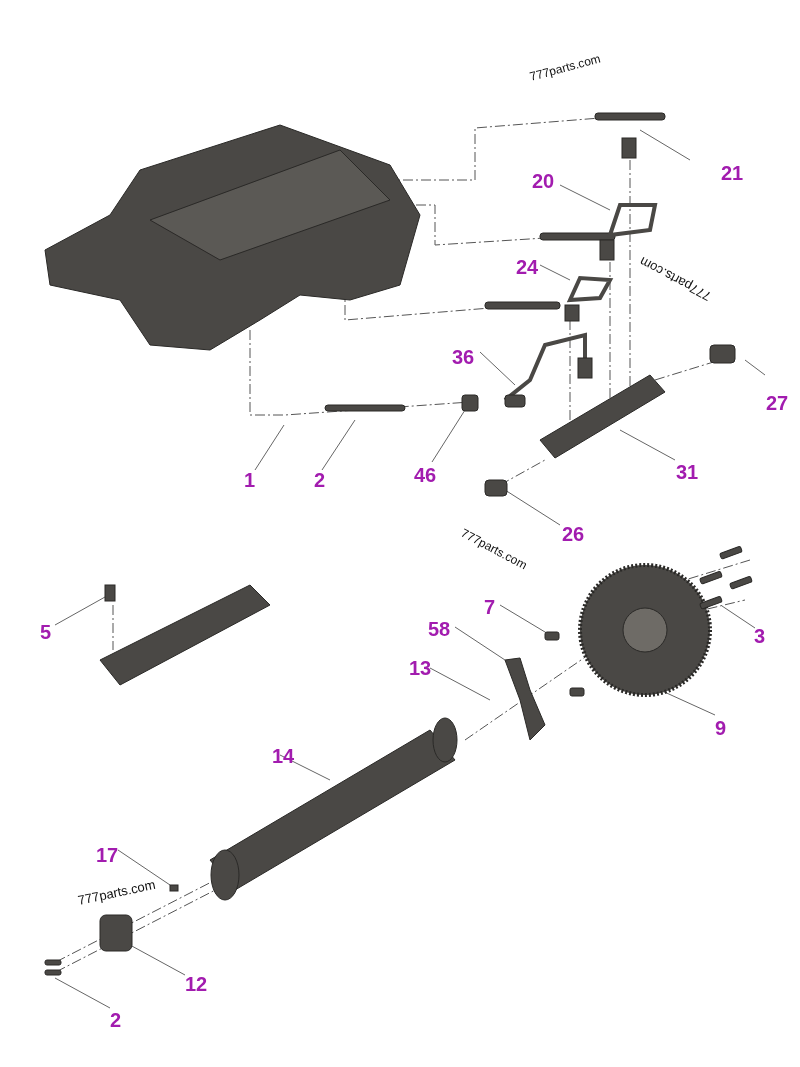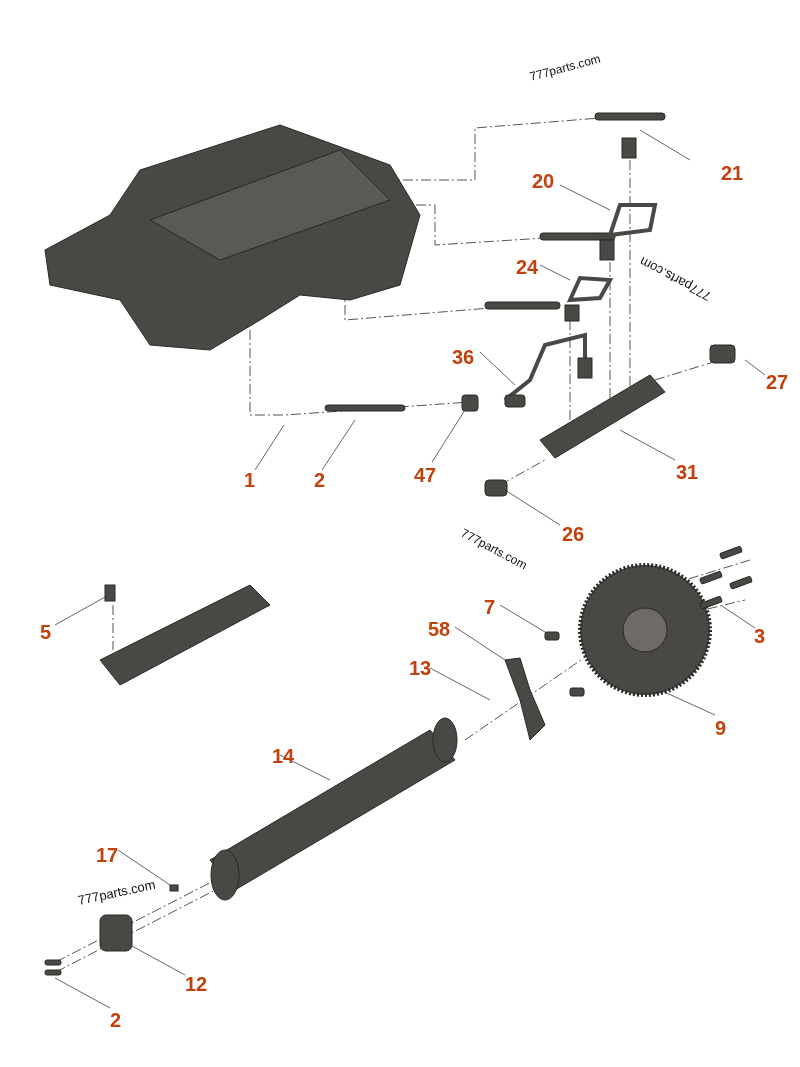--- a/index.html
+++ b/index.html
@@ -1,18 +1,18 @@
 <!DOCTYPE html>
 <html><head>
 <meta charset="utf-8">
 <style>
   html,body{margin:0;padding:0;background:#fff;}
   #canvas{position:relative;width:800px;height:1067px;overflow:hidden;background:#fff;font-family:"Liberation Sans",sans-serif;}
   svg{position:absolute;left:0;top:0;}
-  .callout{position:absolute;font-weight:bold;font-size:20px;color:#c2410c;line-height:1;}
+  .callout{position:absolute;font-weight:bold;font-size:20px;color:#a21caf;line-height:1;}
   .wm{position:absolute;font-size:12px;color:#111;white-space:nowrap;transform-origin:left center;}
 </style>
 </head>
 <body>
 
 <div id="canvas">
   <svg width="800" height="1067">
     <g stroke="#555" stroke-width="1" fill="none">
       <polyline points="385,180 475,180 475,128 600,118" stroke-dasharray="10,3,2,3"></polyline>
       <polyline points="380,205 435,205 435,245 545,238" stroke-dasharray="10,3,2,3"></polyline>
@@ -97,26 +97,26 @@
 
       <rect x="100" y="915" width="32" height="36" rx="6"></rect>
       <rect x="170" y="885" width="8" height="6"></rect>
       <rect x="45" y="960" width="16" height="5" rx="2"></rect>
       <rect x="45" y="970" width="16" height="5" rx="2"></rect>
     </g>
   </svg>
 
   <div class="callout" style="left:244px;top:470px">1</div>
   <div class="callout" style="left:314px;top:470px">2</div>
-  <div class="callout" style="left:414px;top:465px">47</div>
+  <div class="callout" style="left:414px;top:465px">46</div>
   <div class="callout" style="left:452px;top:347px">36</div>
   <div class="callout" style="left:516px;top:257px">24</div>
   <div class="callout" style="left:532px;top:171px">20</div>
   <div class="callout" style="left:721px;top:163px">21</div>
-  <div class="callout" style="left:766px;top:372px">27</div>
+  <div class="callout" style="left:766px;top:393px">27</div>
   <div class="callout" style="left:676px;top:462px">31</div>
   <div class="callout" style="left:562px;top:524px">26</div>
   <div class="callout" style="left:40px;top:622px">5</div>
   <div class="callout" style="left:484px;top:597px">7</div>
   <div class="callout" style="left:428px;top:619px">58</div>
   <div class="callout" style="left:754px;top:626px">3</div>
   <div class="callout" style="left:409px;top:658px">13</div>
   <div class="callout" style="left:715px;top:718px">9</div>
   <div class="callout" style="left:272px;top:746px">14</div>
   <div class="callout" style="left:96px;top:845px">17</div>

